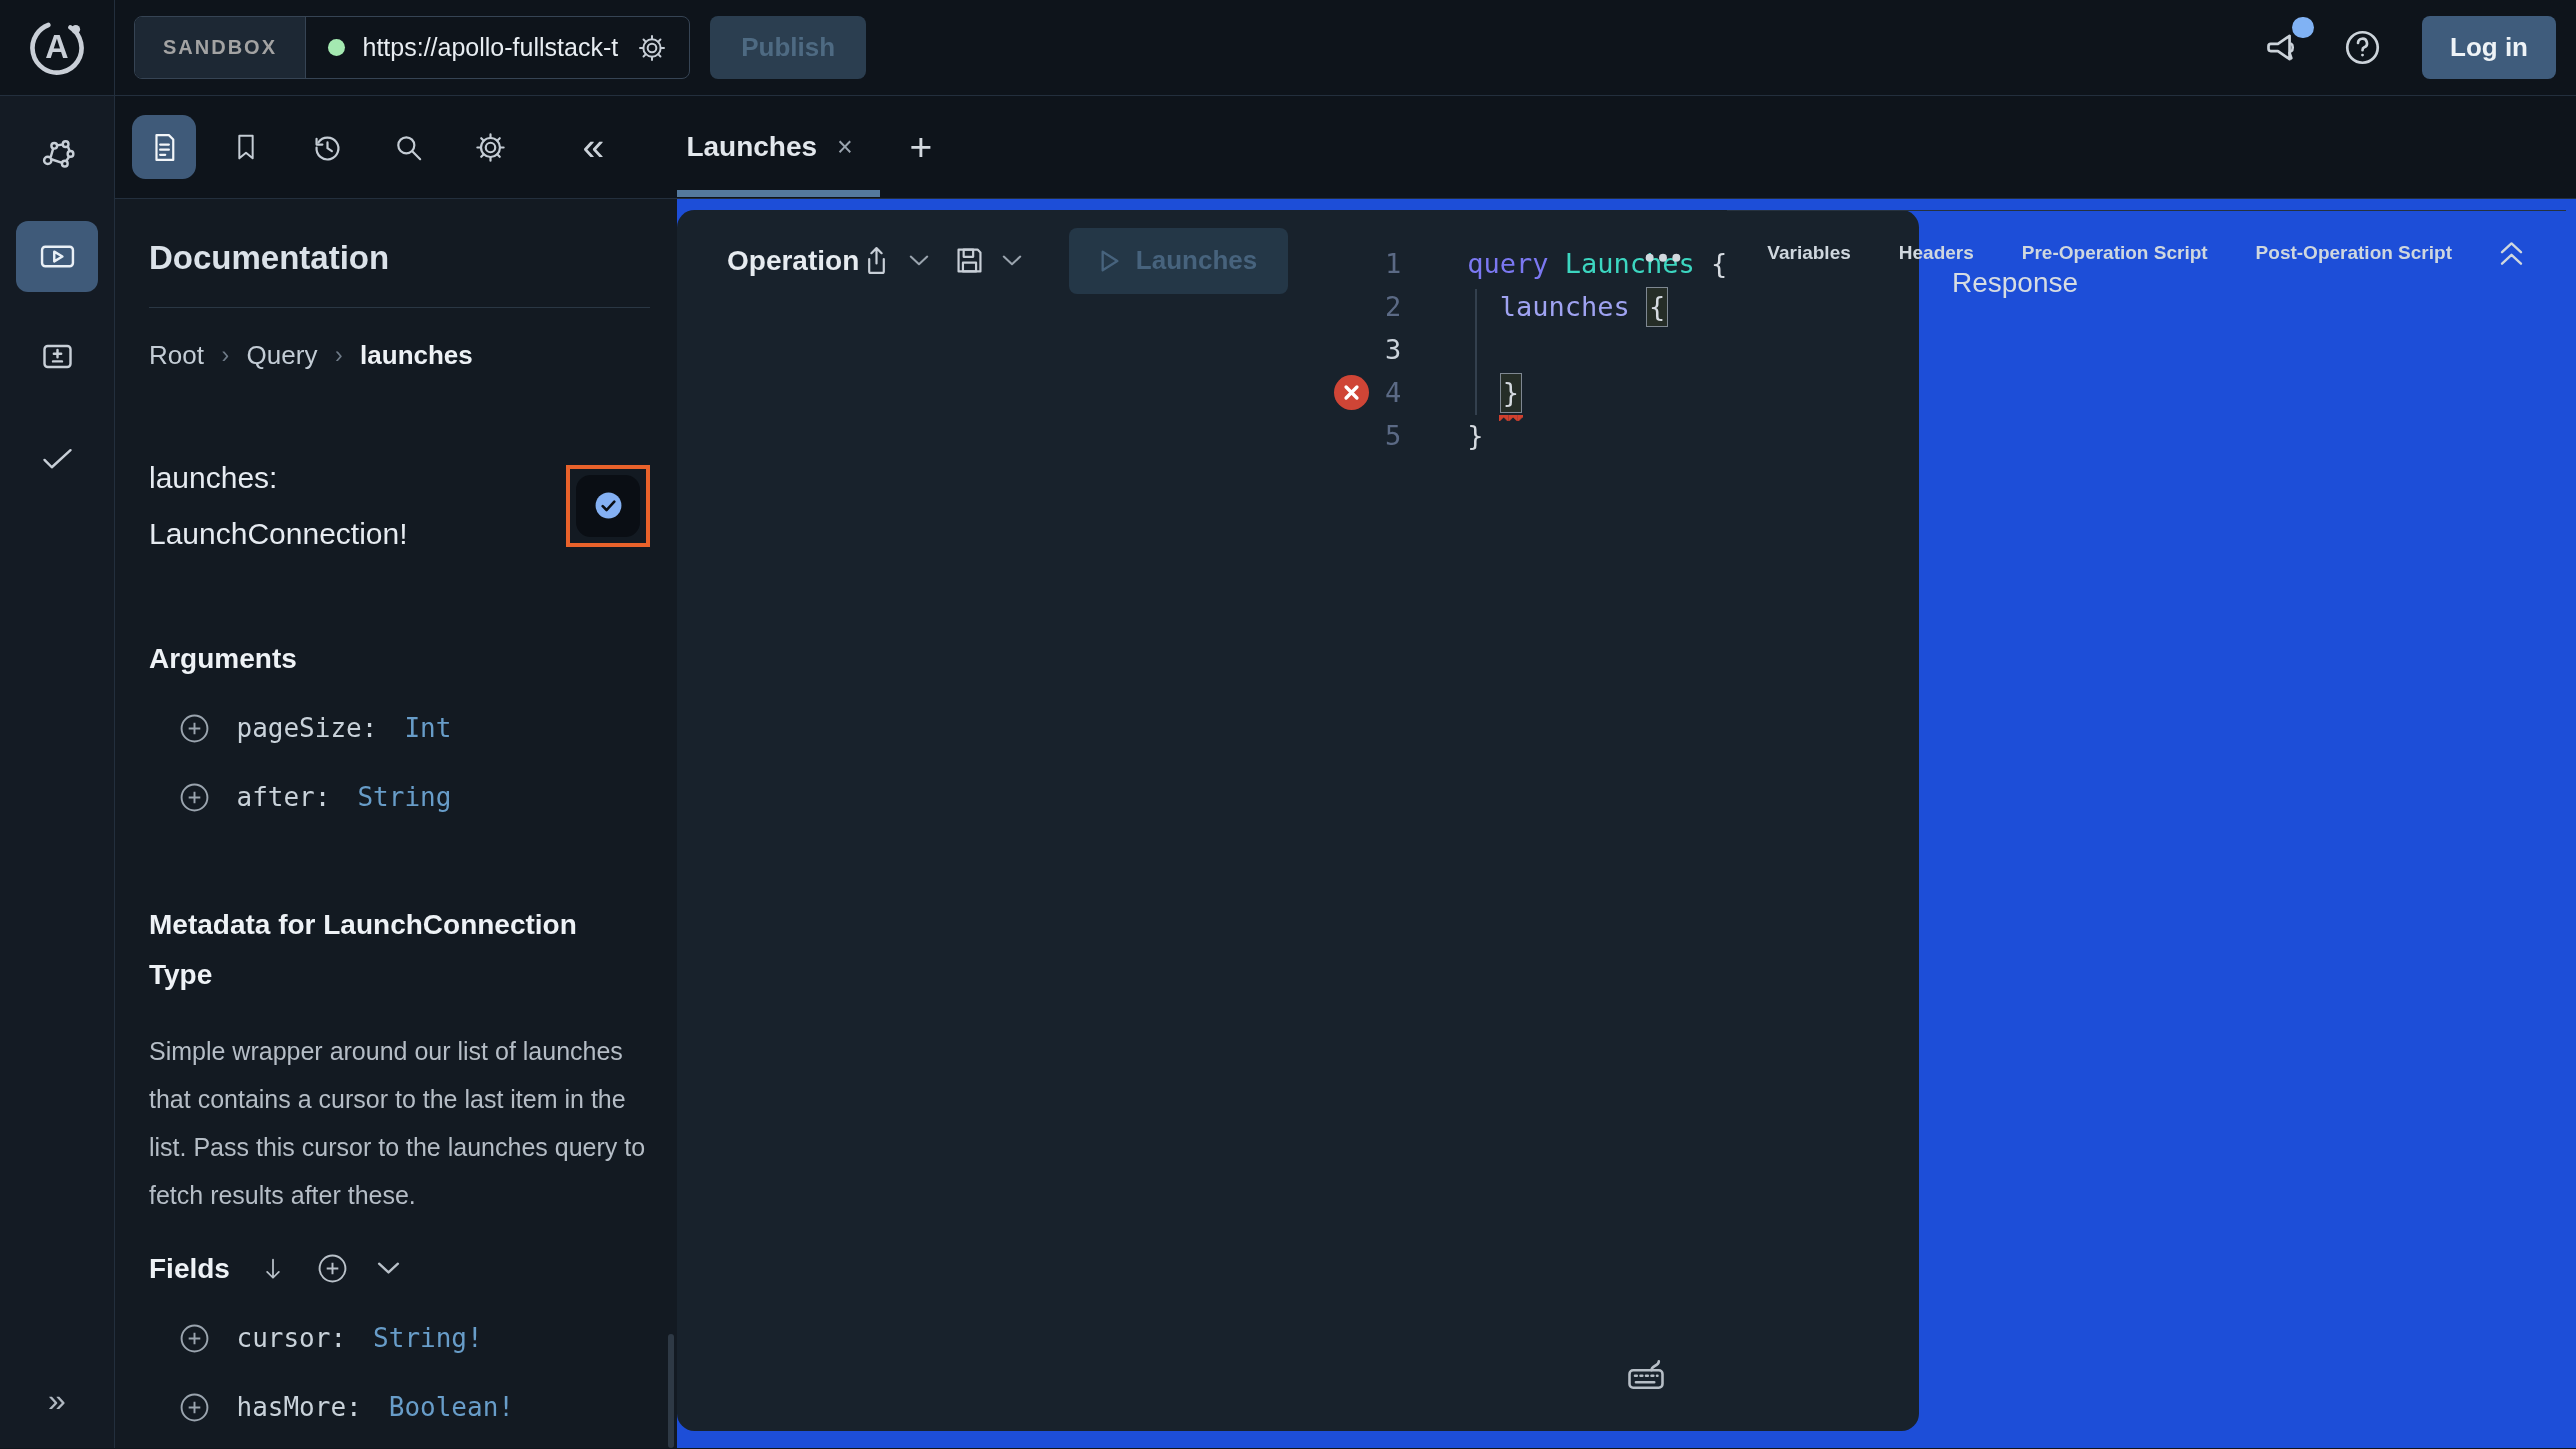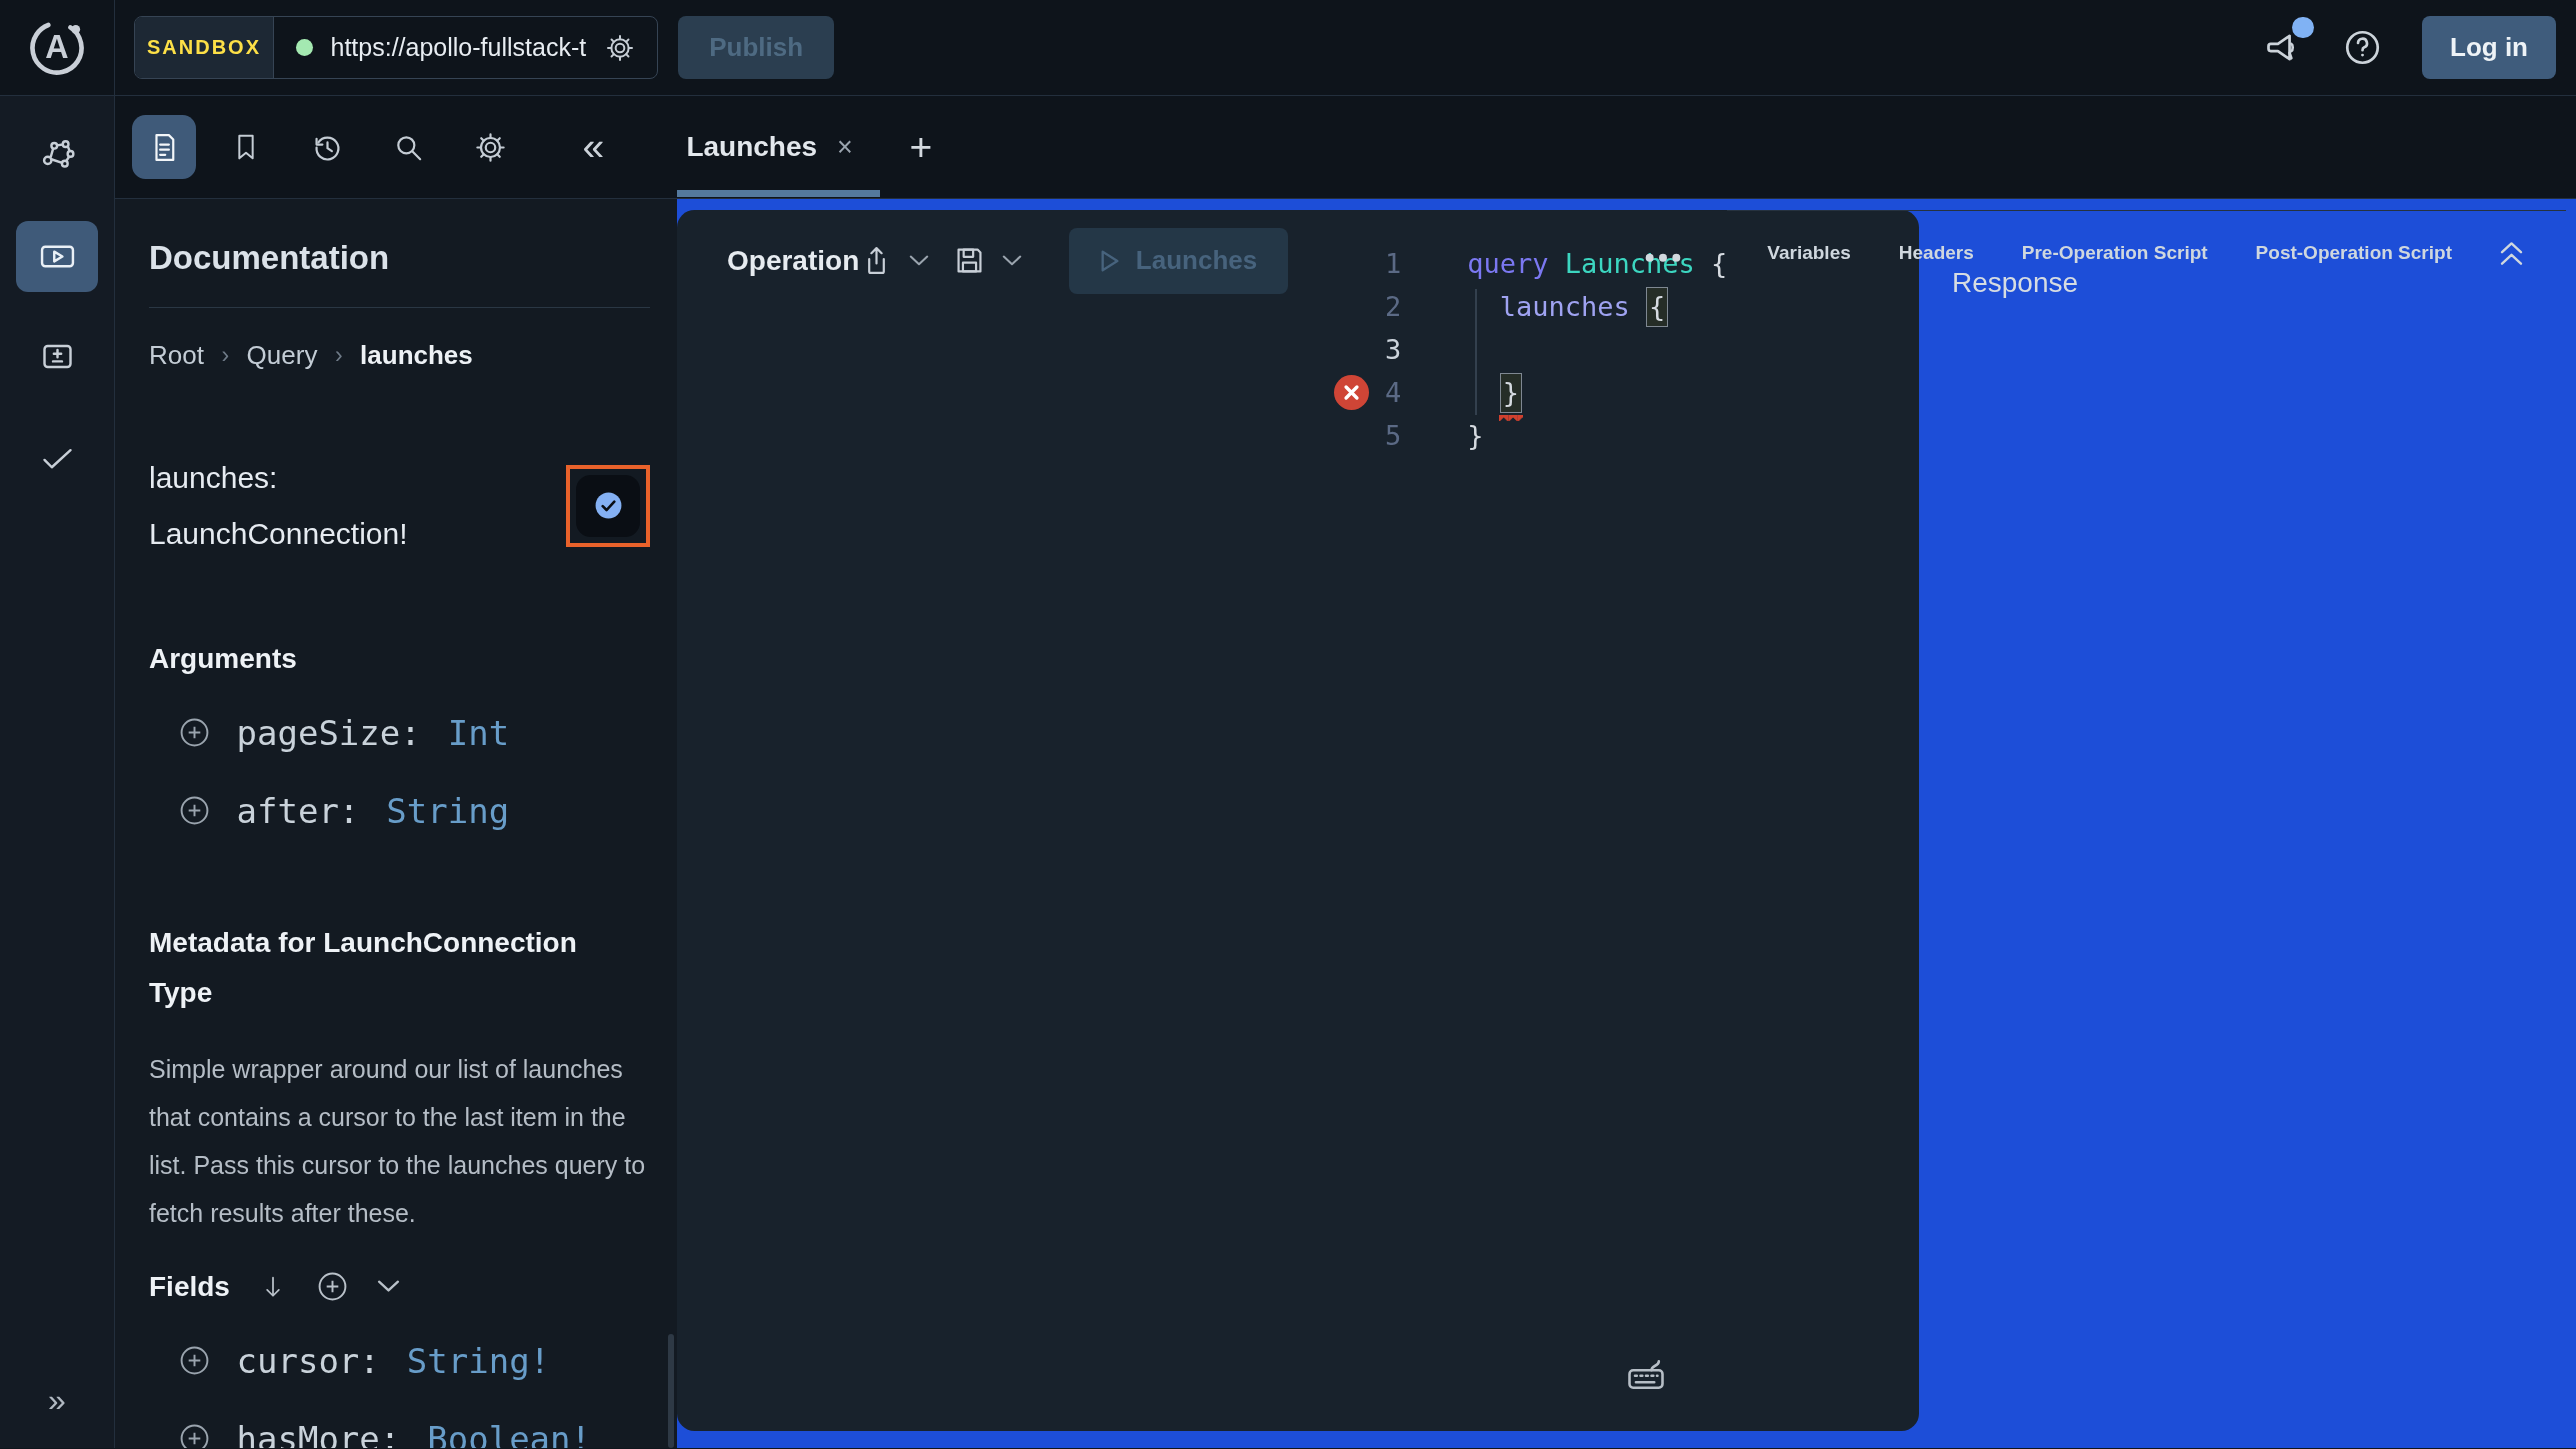--- a/index.html
+++ b/index.html
@@ -7,22 +7,22 @@
               font-family:"Liberation Sans", sans-serif; -webkit-font-smoothing:antialiased; }
   svg { display:block; }
 
   
   .topbar { height:96px; display:flex; align-items:center; background:#0e141b;
             border-bottom:1.3px solid #232f3d; }
   .logo-box { width:115px; height:100%; display:flex; align-items:center; justify-content:center;
               border-right:1.3px solid #232f3d; flex:none; }
   .addr { display:flex; align-items:stretch; height:63px; margin-left:19px;
           border:1.3px solid #364454; border-radius:8px; overflow:hidden; }
-  .addr-sandbox { background:#1d2834; padding:0 12px; display:flex; align-items:center;
-                  font-size:20px; font-weight:700; letter-spacing:2px; color:#fde047;
+  .addr-sandbox { background:#1d2834; padding:0 28px; display:flex; align-items:center;
+                  font-size:20px; font-weight:700; letter-spacing:2px; color:#a3a3a3;
                   border-right:1.3px solid #364454; }
   .addr-url { display:flex; align-items:center; gap:17.5px; padding:0 21.5px; }
   .dot-green { width:17.5px; height:17.5px; border-radius:50%; background:#a4e9b1; }
   .url-text { font-size:25px; color:#e8edf2; }
   .pill-btn { height:63px; display:flex; align-items:center; justify-content:center;
               border-radius:8px; font-size:26px; font-weight:700; }
   .publish { margin-left:20px; padding:0 31px; background:#2b3e50; color:#4e6a82; }
   .tb-right { margin-left:auto; margin-right:20px; display:flex; align-items:center; gap:38px; }
   .mega-wrap { position:relative; color:#ccd3da; }
   .notif-dot { position:absolute; top:-9.4px; right:-10.7px; width:21.5px; height:21.5px;
@@ -69,21 +69,21 @@
   .breadcrumb .sep { color:#6e7a87; font-size:23px; }
   .breadcrumb .current { color:#edf1f5; font-weight:700; }
   .sig-row { display:flex; justify-content:space-between; align-items:center; margin-top:79px; }
   .sig { font-size:30px; font-weight:500; color:#e6ebf1; line-height:56px; max-width:376px; }
   .sig-btn-wrap { border:4.7px solid #e9622b; padding:6px; flex:none; }
   .sig-btn { width:64px; height:62px; border-radius:14.8px; background:#0a0e14;
              display:flex; align-items:center; justify-content:center; }
   .h2 { font-size:28px; font-weight:700; color:#eef2f6; }
   .args-h { margin-top:81px; }
   .mono-row { display:flex; align-items:center; gap:27px; margin-top:38px; padding-left:29.5px;
-              font-family:"DejaVu Sans Mono", monospace; font-size:34px; }
+              font-family:"DejaVu Sans Mono", monospace; font-size:26px; }
   .mono-row .cp { color:#9aa4ae; flex:none; }
   .mono-name { color:#c9d2da; }
   .mono-type { color:#689dc9; }
   .meta-h { margin-top:87px; line-height:50px; max-width:470px; }
   .meta-p { margin-top:27px; font-size:25px; line-height:48px; color:#b5bdc6; max-width:500px; }
   .fields-h { margin-top:34px; display:flex; align-items:center; gap:29.5px; }
   .fields-h .hicon { color:#b9c1c9; }
   .docs-scroll { position:absolute; right:3.4px; bottom:0; width:6px; height:114px;
                  background:#2e3945; border-radius:3.4px; }
 

